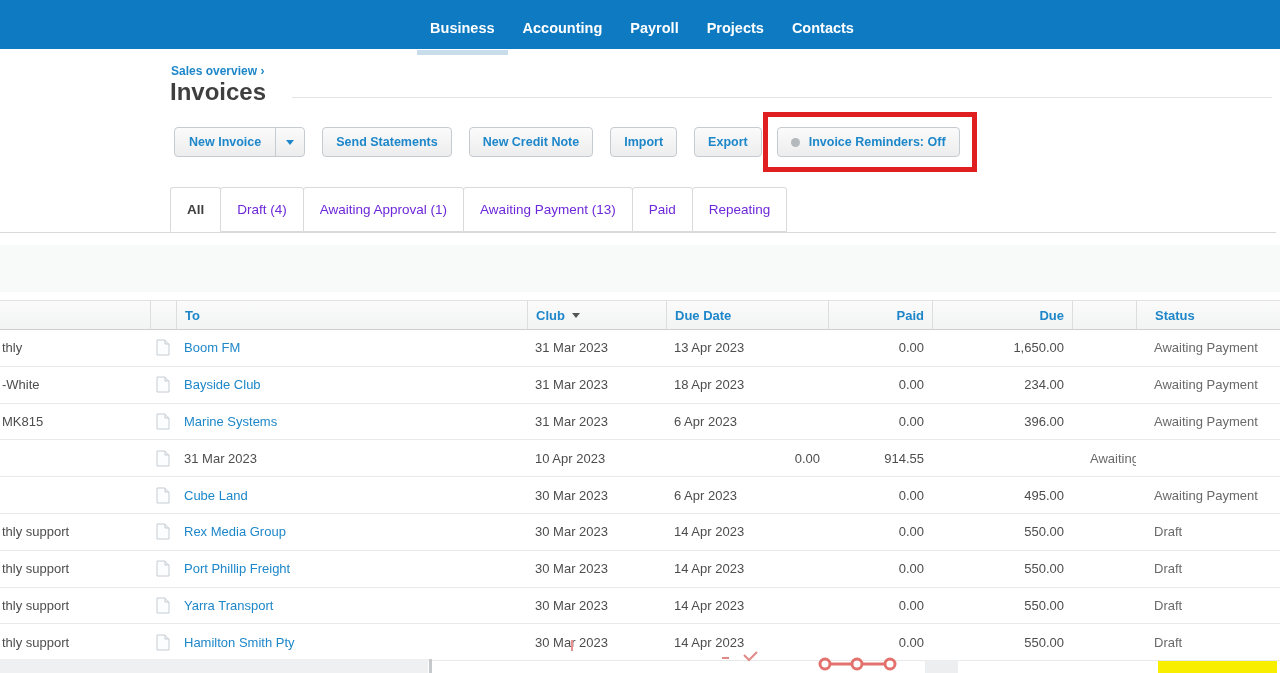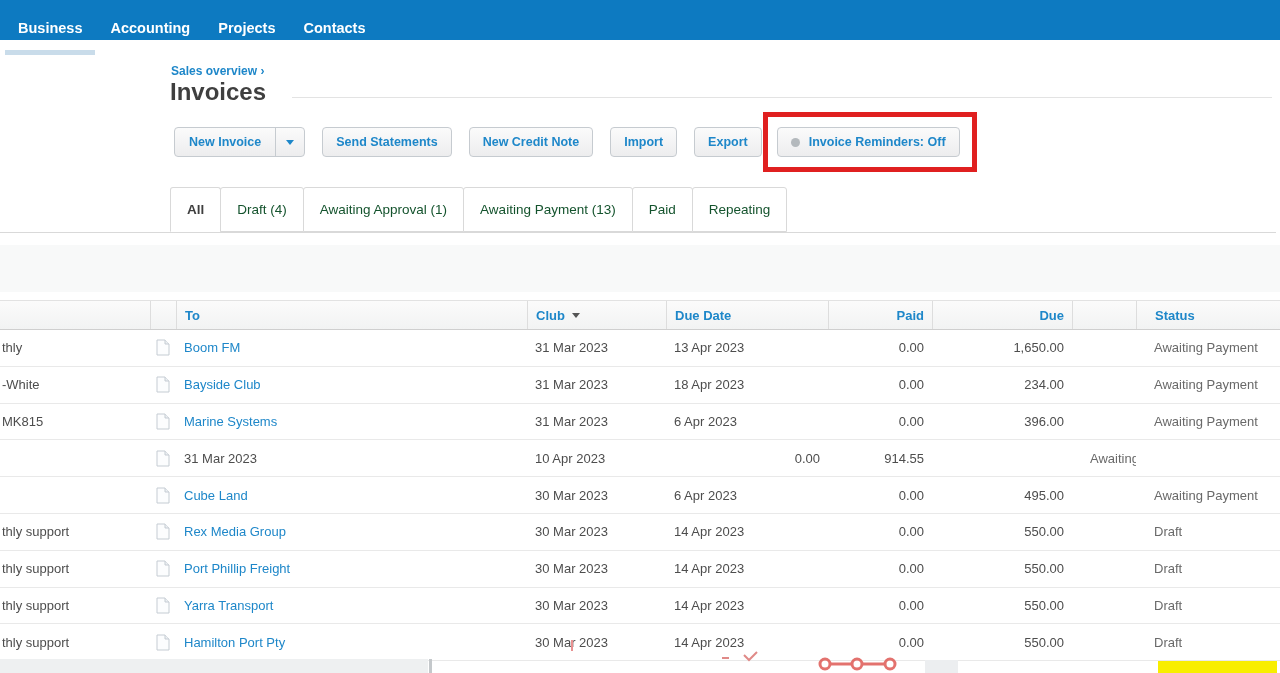--- a/index.html
+++ b/index.html
@@ -1,22 +1,22 @@
 <!DOCTYPE html>
 <html><head>
 <meta charset="utf-8">
 <style>
   * { margin:0; padding:0; box-sizing:border-box; }
   body {
     width:1280px; height:673px; position:relative; overflow:hidden;
     font-family:"Liberation Sans", sans-serif; background:#fff;
   }
   
-  .topnav { position:absolute; top:0; left:0; width:1280px; height:40px;
-    background:#0d7ac1; display:flex; padding-left:4px; }
+  .topnav { position:absolute; top:0; left:0; width:1280px; height:49px;
+    background:#0d7ac1; display:flex; padding-left:4px;justify-content:center; }
   .nav-item { position:relative; color:#fff; font-weight:bold; font-size:14.5px;
     padding:0 14px; display:flex; align-items:center; height:55px; cursor:pointer; }
   .nav-underline { display:none; position:absolute; left:1px; right:1px; bottom:0;
     height:5px; background:#c9dcea; }
   .nav-item.active .nav-underline { display:block; }
 
   
   .breadcrumb { position:absolute; left:171px; top:64px; font-size:12px;
     color:#1e87c9; font-weight:bold; cursor:pointer; }
   .page-title { position:absolute; left:170px; top:78px; font-size:24px;
@@ -39,21 +39,21 @@
     border-right:4px solid transparent; border-top:5px solid #1e87c9; }
   .reminders-wrap { position:relative; margin-left:-2px; }
   .red-box { position:absolute; left:-14px; top:-15px; right:-17px; bottom:-15px;
     border:5px solid #e02020; pointer-events:none; }
   .dot { width:9px; height:9px; border-radius:50%; background:#b4b9bd; margin-right:9px; }
 
   
   .tabbar { position:absolute; top:187px; left:0; width:1276px; height:46px;
     border-bottom:1px solid #d9d9d9; display:flex; padding-left:170px; align-items:stretch; }
   .tab { height:45px; padding:0 16px; display:flex; align-items:center;
-    font-size:13.5px; color:#14532d; background:#fff; border:1px solid #d9d9d9;
+    font-size:13.5px; color:#6d28d9; background:#fff; border:1px solid #d9d9d9;
     border-bottom:1px solid #d9d9d9; margin-bottom:-1px; margin-left:-1px;
     cursor:pointer; border-radius:3px 3px 0 0; white-space:nowrap; }
   .tab:first-child { margin-left:0; }
   .tab.active { color:#3f3f3f; font-weight:bold; border-bottom-color:#fff; }
 
   .gray-band { position:absolute; top:245px; left:0; width:1280px; height:47px;
     background:#f8f9f9; }
 
   
   .table { position:absolute; top:292px; left:0; width:1280px; }
@@ -100,20 +100,24 @@
     <div class="nav-item active">
       <span>Business</span>
       <div class="nav-underline"></div>
     </div>
 
     <div class="nav-item">
       <span>Accounting</span>
 
     </div>
 
+    <div class="nav-item">
+      <span>Payroll</span>
+
+    </div>
 
     <div class="nav-item">
       <span>Projects</span>
 
     </div>
 
     <div class="nav-item">
       <span>Contacts</span>
 
     </div>
@@ -341,21 +345,21 @@
 
     <div class="trow">
       <div class="cell ref">thly support</div>
       <div class="cell icon-cell">
         <svg width="14" height="17" viewBox="0 0 14 17">
           <path d="M1 1 h8 l4 4 v11 h-12 z" fill="#fcfdfe" stroke="#c5ccd3" stroke-width="1"></path>
           <path d="M9 1 v4 h4" fill="#edf0f3" stroke="#c5ccd3" stroke-width="1"></path>
         </svg>
       </div>
       <div class="cell">
-        <a class="contact-link">Hamilton Port Pty</a>
+        <a class="contact-link">Hamilton Smith Pty</a>
       </div>
       <div class="cell">30 Mar 2023</div>
       <div class="cell">14 Apr 2023</div>
       <div class="cell num">0.00</div>
       <div class="cell num">550.00</div>
       <div class="cell"></div>
       <div class="cell status-col">Draft</div>
     </div>
 
 </div>

